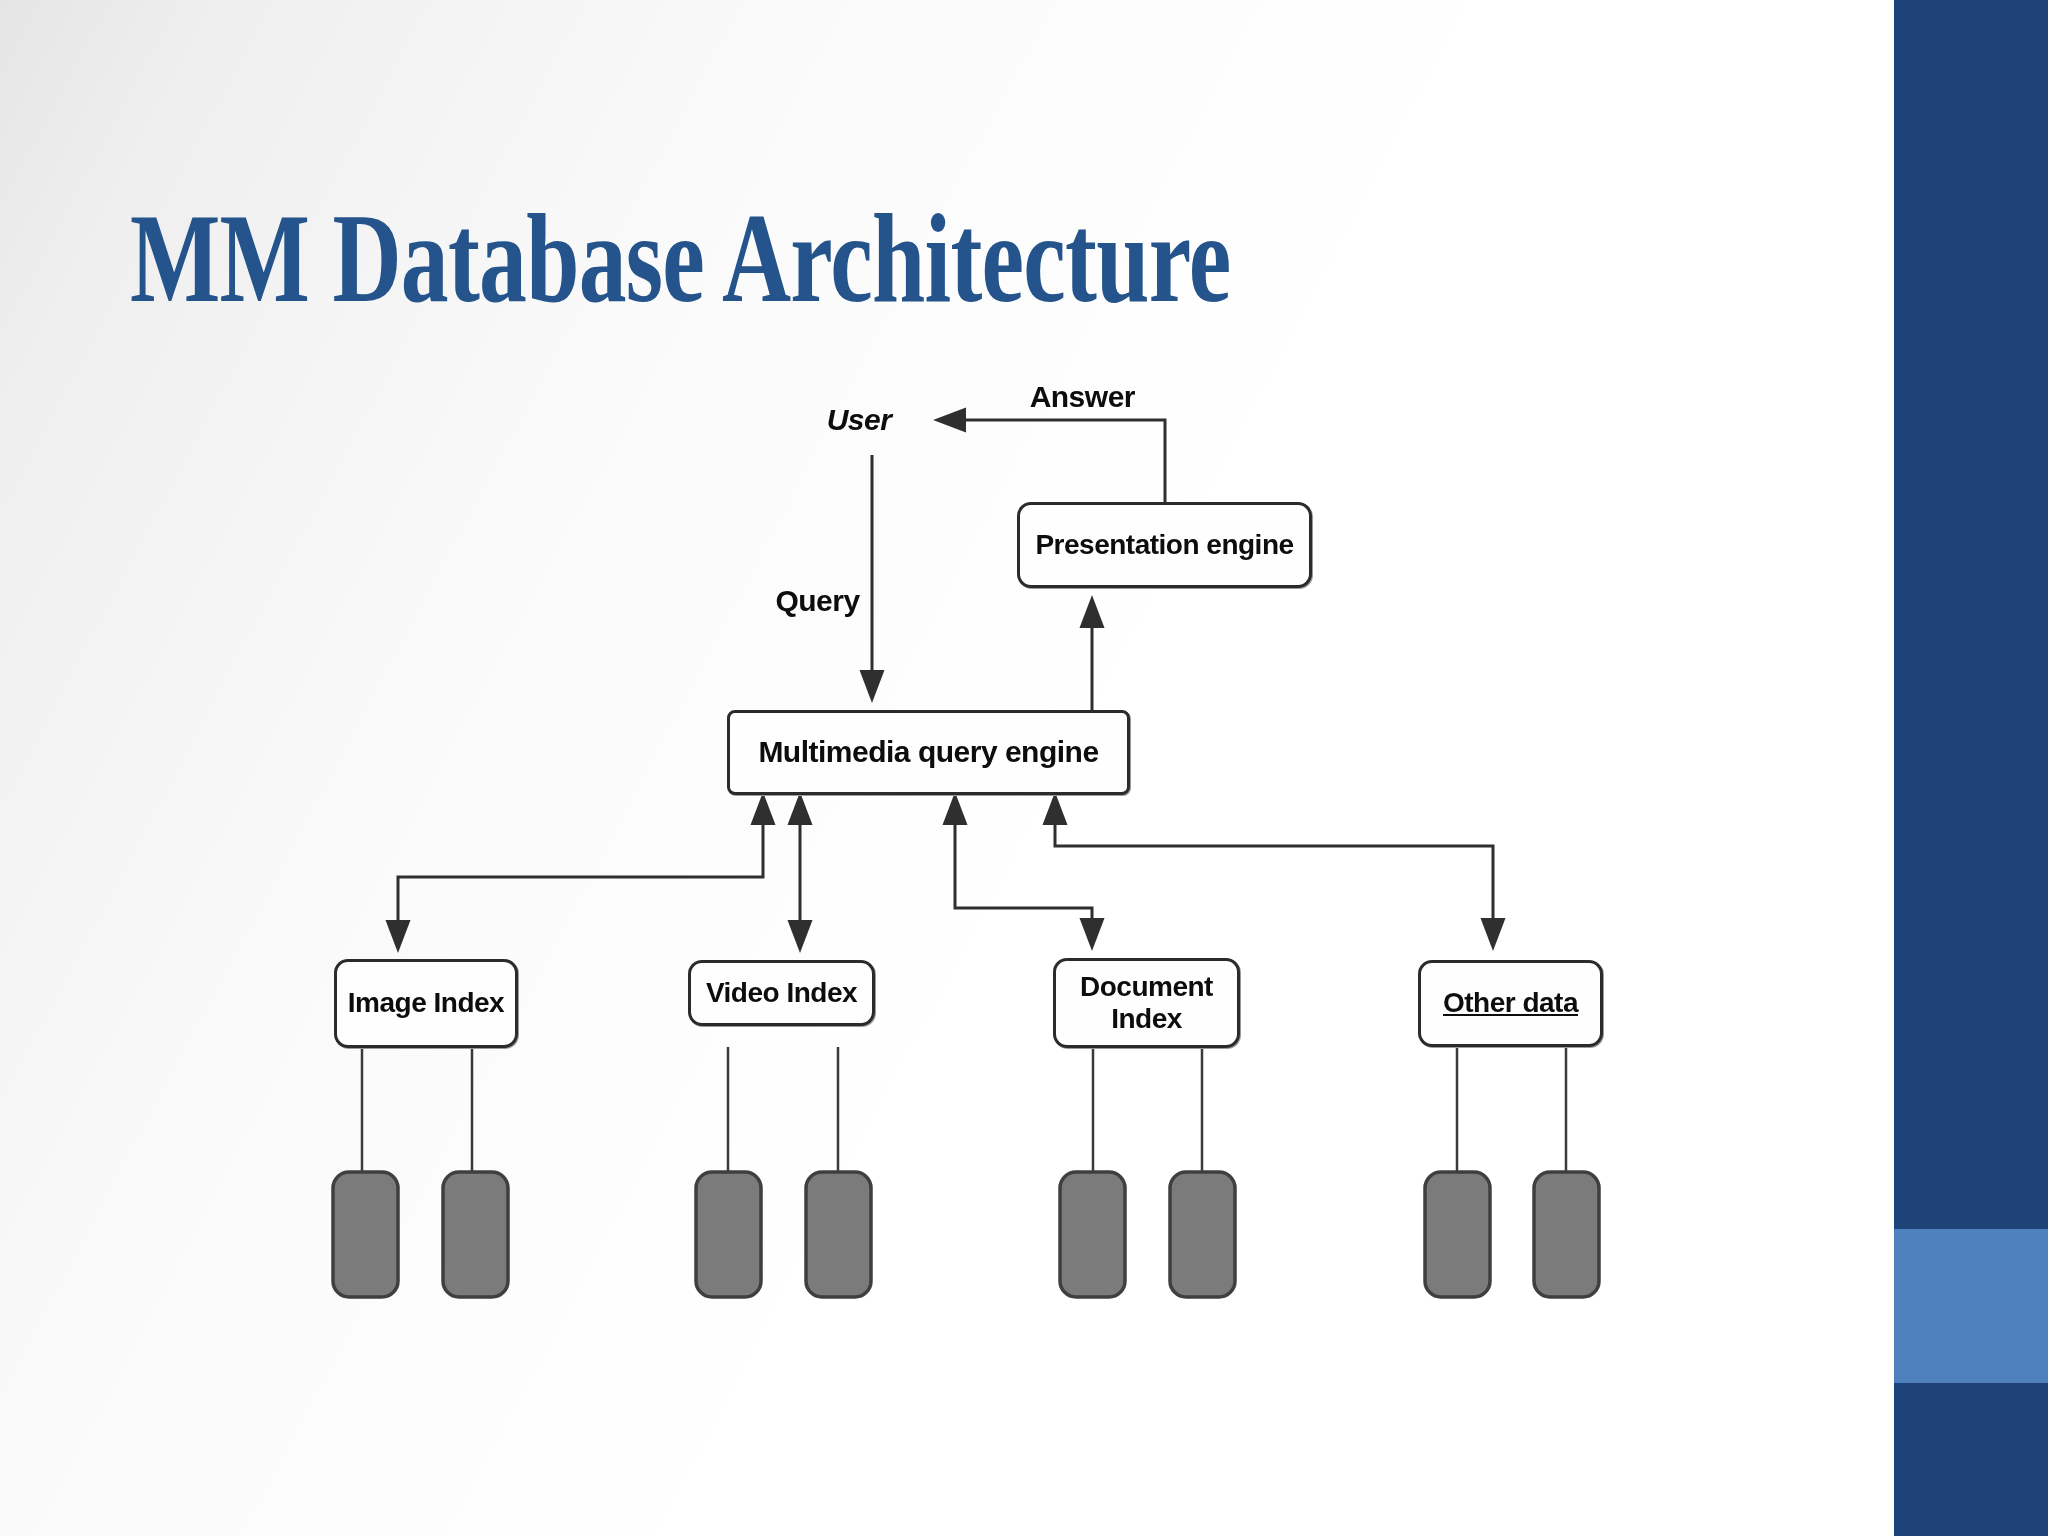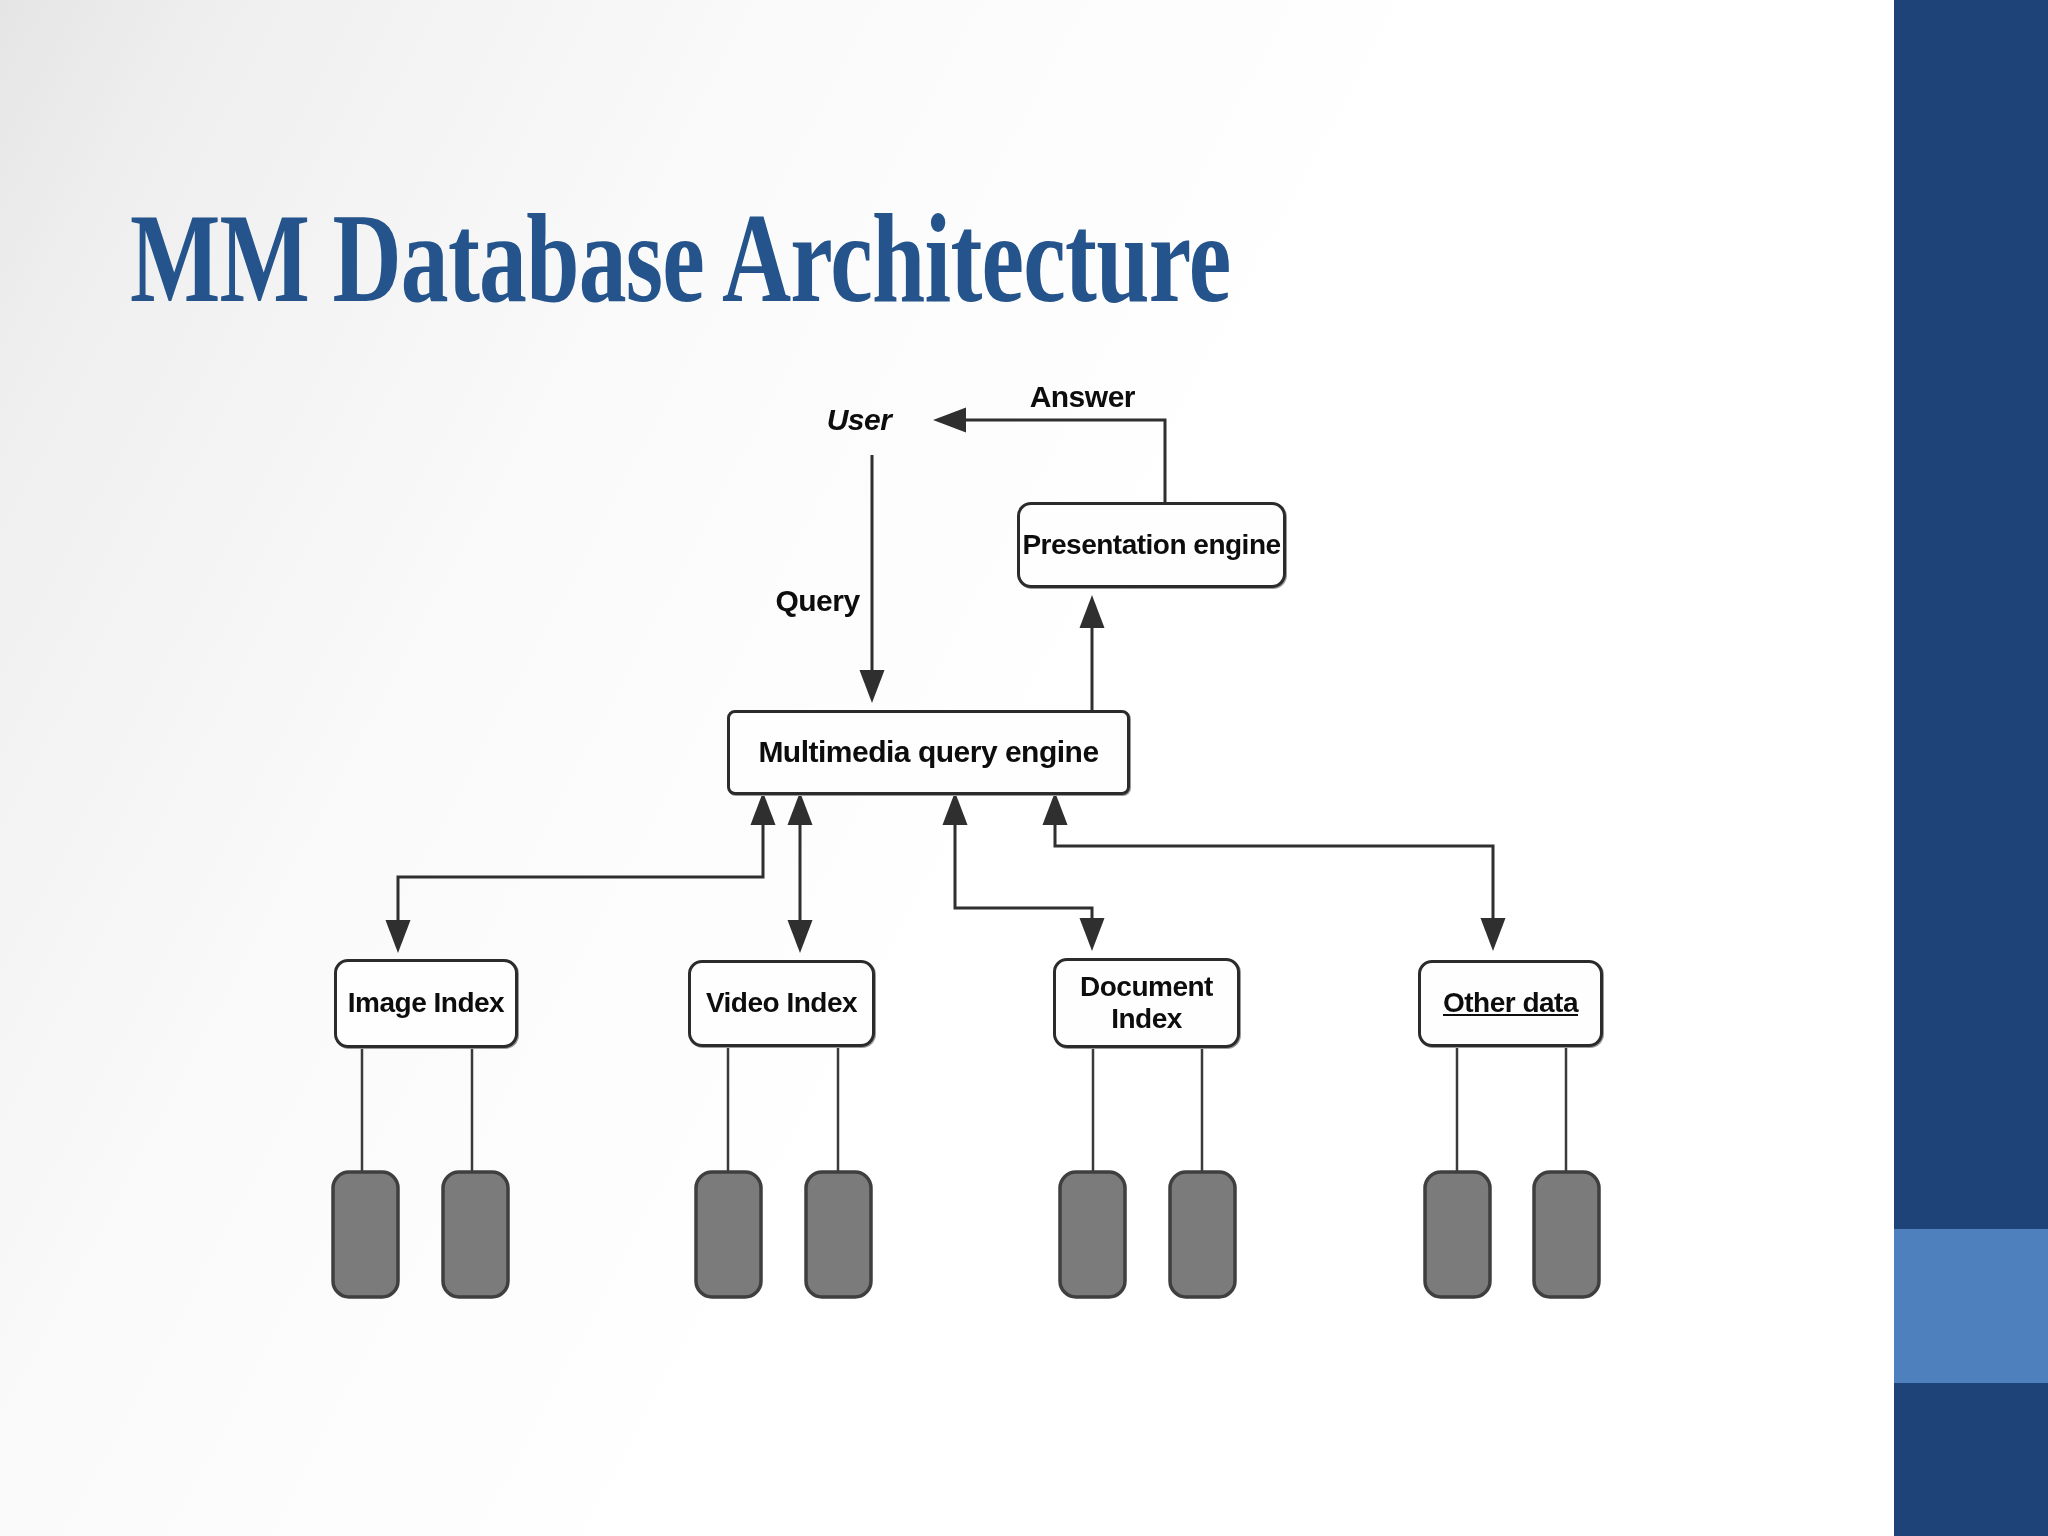--- a/index.html
+++ b/index.html
@@ -21,24 +21,24 @@
   
   #diagram-lines{position:absolute;left:0;top:0;width:2048px;height:1536px;}
   
   .node{
     position:absolute;box-sizing:border-box;
     background:#fefefe;border:3px solid #2b2b2b;border-radius:14px;
     display:flex;align-items:center;justify-content:center;text-align:center;
     font-weight:bold;color:#0d0d0d;letter-spacing:-0.5px;line-height:1.15;
     box-shadow:1px 1px 0 #9a9a9a;
   }
-  #node-presentation{left:1017px;top:502px;width:269px;height:86px;font-size:28px;}
+  #node-presentation{left:1017px;top:502px;width:295px;height:86px;font-size:28px;}
   #node-multimedia{left:727px;top:710px;width:403px;height:85px;font-size:30px;border-radius:8px;}
   #node-image{left:323px;top:959px;width:184px;height:89px;font-size:28px;margin-left:11px;}
-  #node-video{left:688px;top:960px;width:187px;height:87px;font-size:28px;}
+  #node-video{left:688px;top:960px;width:187px;height:66px;font-size:28px;}
   #node-document{left:1053px;top:958px;width:187px;height:90px;font-size:28px;padding:0 16px;}
   #node-other{left:1418px;top:960px;width:185px;height:87px;font-size:28px;text-decoration:underline;}
   
   .flow-label{
     position:absolute;font-weight:bold;color:#0d0d0d;font-size:30px;
     letter-spacing:-0.5px;text-align:center;
   }
   #label-user{left:809px;top:403px;width:100px;font-style:italic;}
   #label-answer{left:990px;top:380px;width:145px;text-align:right;}
   #label-query{left:760px;top:584px;width:115px;}

